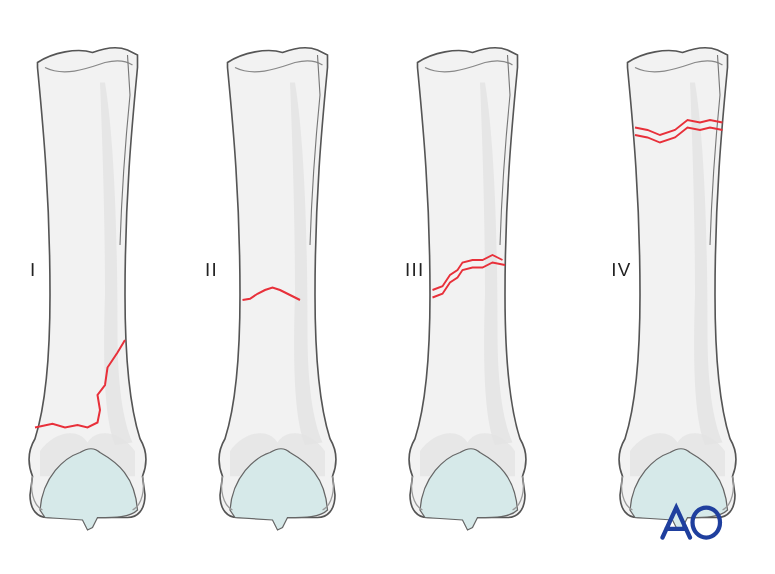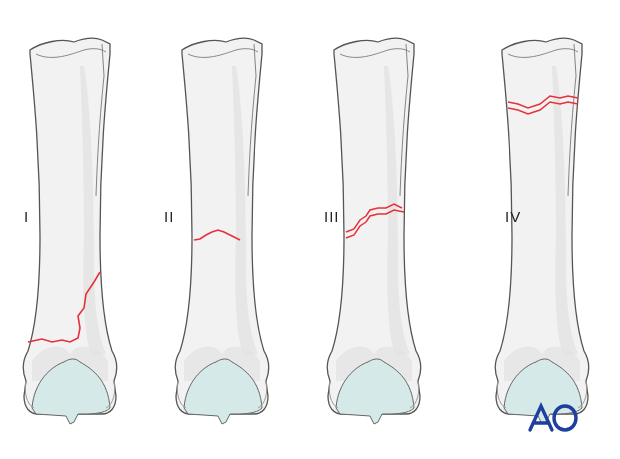--- a/index.html
+++ b/index.html
@@ -54,14 +54,14 @@
 
     <g fill="none" stroke="#1f3f9e" stroke-width="3.4" stroke-linecap="round">
       <path d="M530,430 L541,406 L552,430 M533,423 L549,423"></path>
       <ellipse cx="565" cy="418" rx="11" ry="12"></ellipse>
     </g>
   </svg>
 
   <span class="label" style="left:24px;top:208px;">I</span>
   <span class="label" style="left:164px;top:208px;">II</span>
   <span class="label" style="left:324px;top:208px;">III</span>
-  <span class="label" style="left:505px;top:208px;">IV</span>
+  <span class="label" style="left:489px;top:208px;">IV</span>
 </div>
 
 </body></html>

